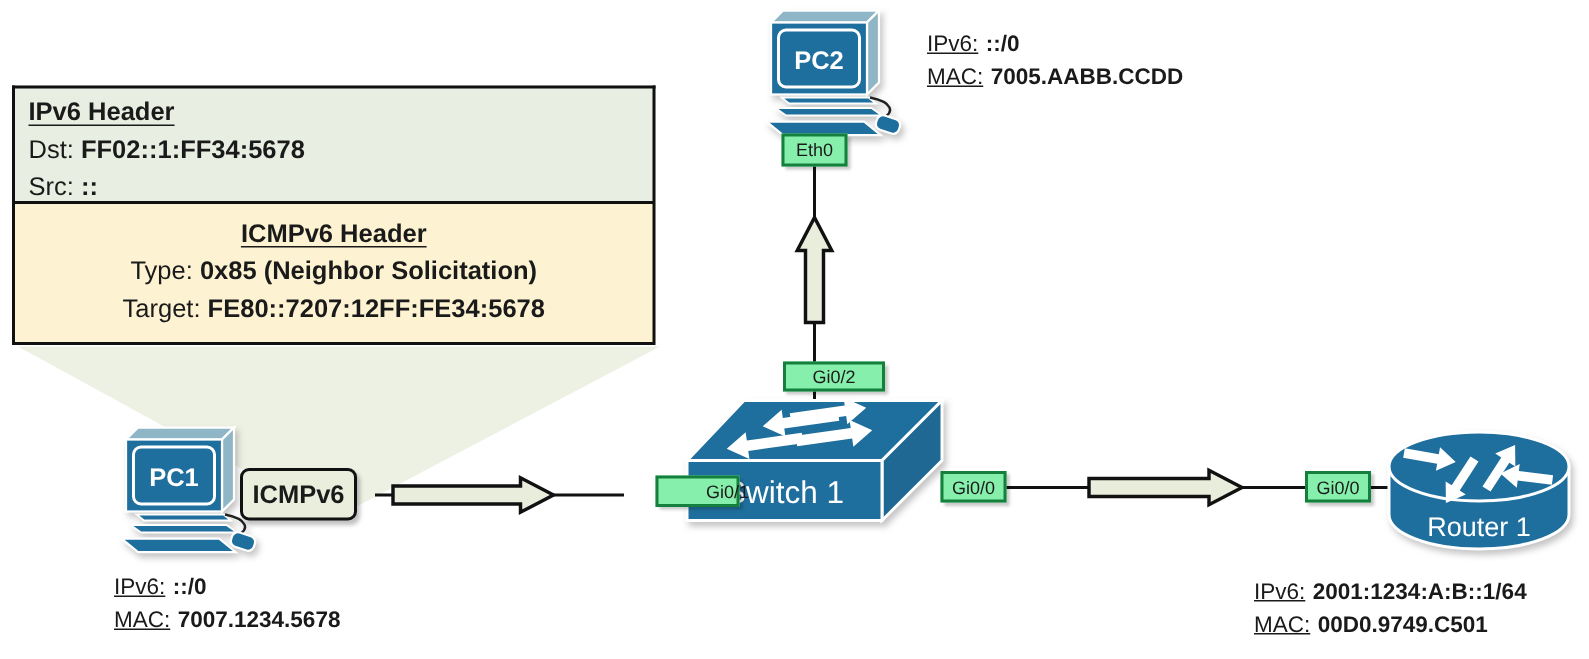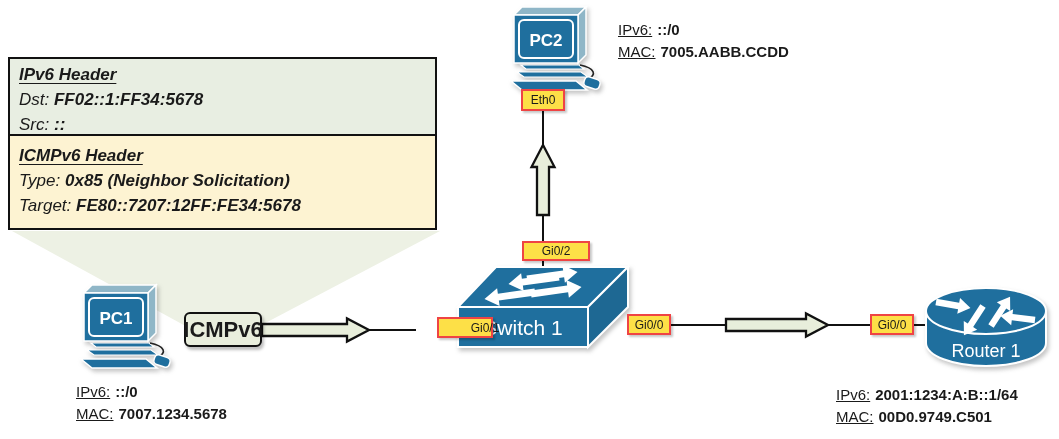--- a/index.html
+++ b/index.html
@@ -6,43 +6,43 @@
   .stage{
     position:relative;width:1059px;height:439px;background:#fff;overflow:hidden;
     font-family:"Liberation Sans",sans-serif;color:#1a1a1a;
   }
   .abs{position:absolute;}
   svg{display:block;}
   .underlay{position:absolute;left:0;top:0;z-index:1;}
 
   
   .callout{left:8px;top:57px;width:429px;z-index:3;box-sizing:border-box;}
-  .callout .sec{box-sizing:border-box;padding:3px 9px 4px 9px;font-size:17px;line-height:25px;font-style:italic;}
+  .callout .sec{box-sizing:border-box;padding:3px 9px 4px 9px;font-size:17px;line-height:25px;}
   .sec-ipv6{background:#e8eee2;border:2px solid #111;border-bottom:none;height:77px;}
-  .sec-icmp{background:#fdf3d2;border:2px solid #111;height:96px;padding-top:7px !important;}
+  .sec-icmp{background:#fdf3d2;border:2px solid #111;height:96px;padding-top:7px !important;text-align:center;}
   .callout .hdr{font-weight:700;text-decoration:underline;text-underline-offset:3px;}
   .callout b{font-weight:700;}
 
   
   .icon{z-index:4;filter:drop-shadow(2px 3px 2px rgba(90,90,90,.35));}
   .devtext{fill:#fff;font-family:"Liberation Sans",sans-serif;}
 
   
   .port{
-    z-index:5;background:#fde047;border:2px solid #ef4444;box-sizing:border-box;
+    z-index:5;background:#86efac;border:2px solid #15803d;box-sizing:border-box;
     display:flex;align-items:center;justify-content:center;
     font-size:12px;line-height:1;box-shadow:2px 2px 2px rgba(0,0,0,.22);
   }
 
   
   .packet{
-    left:184px;top:312px;width:78px;height:35px;z-index:5;
+    left:160px;top:312px;width:78px;height:35px;z-index:5;
     background:#e9eedd;border:2px solid #111;border-radius:6px;box-sizing:border-box;
     display:flex;align-items:center;justify-content:center;
-    font-size:22px;font-weight:700;box-shadow:2px 3px 3px rgba(0,0,0,.25);
+    font-size:17px;font-weight:700;box-shadow:2px 3px 3px rgba(0,0,0,.25);
   }
 
   
   .anno{z-index:3;font-size:15px;line-height:22px;white-space:nowrap;}
   .anno .lbl{font-weight:400;margin-right:5px;text-decoration:underline;}
   .anno b{font-weight:700;}
 </style>
 </head>
 <body>
 

